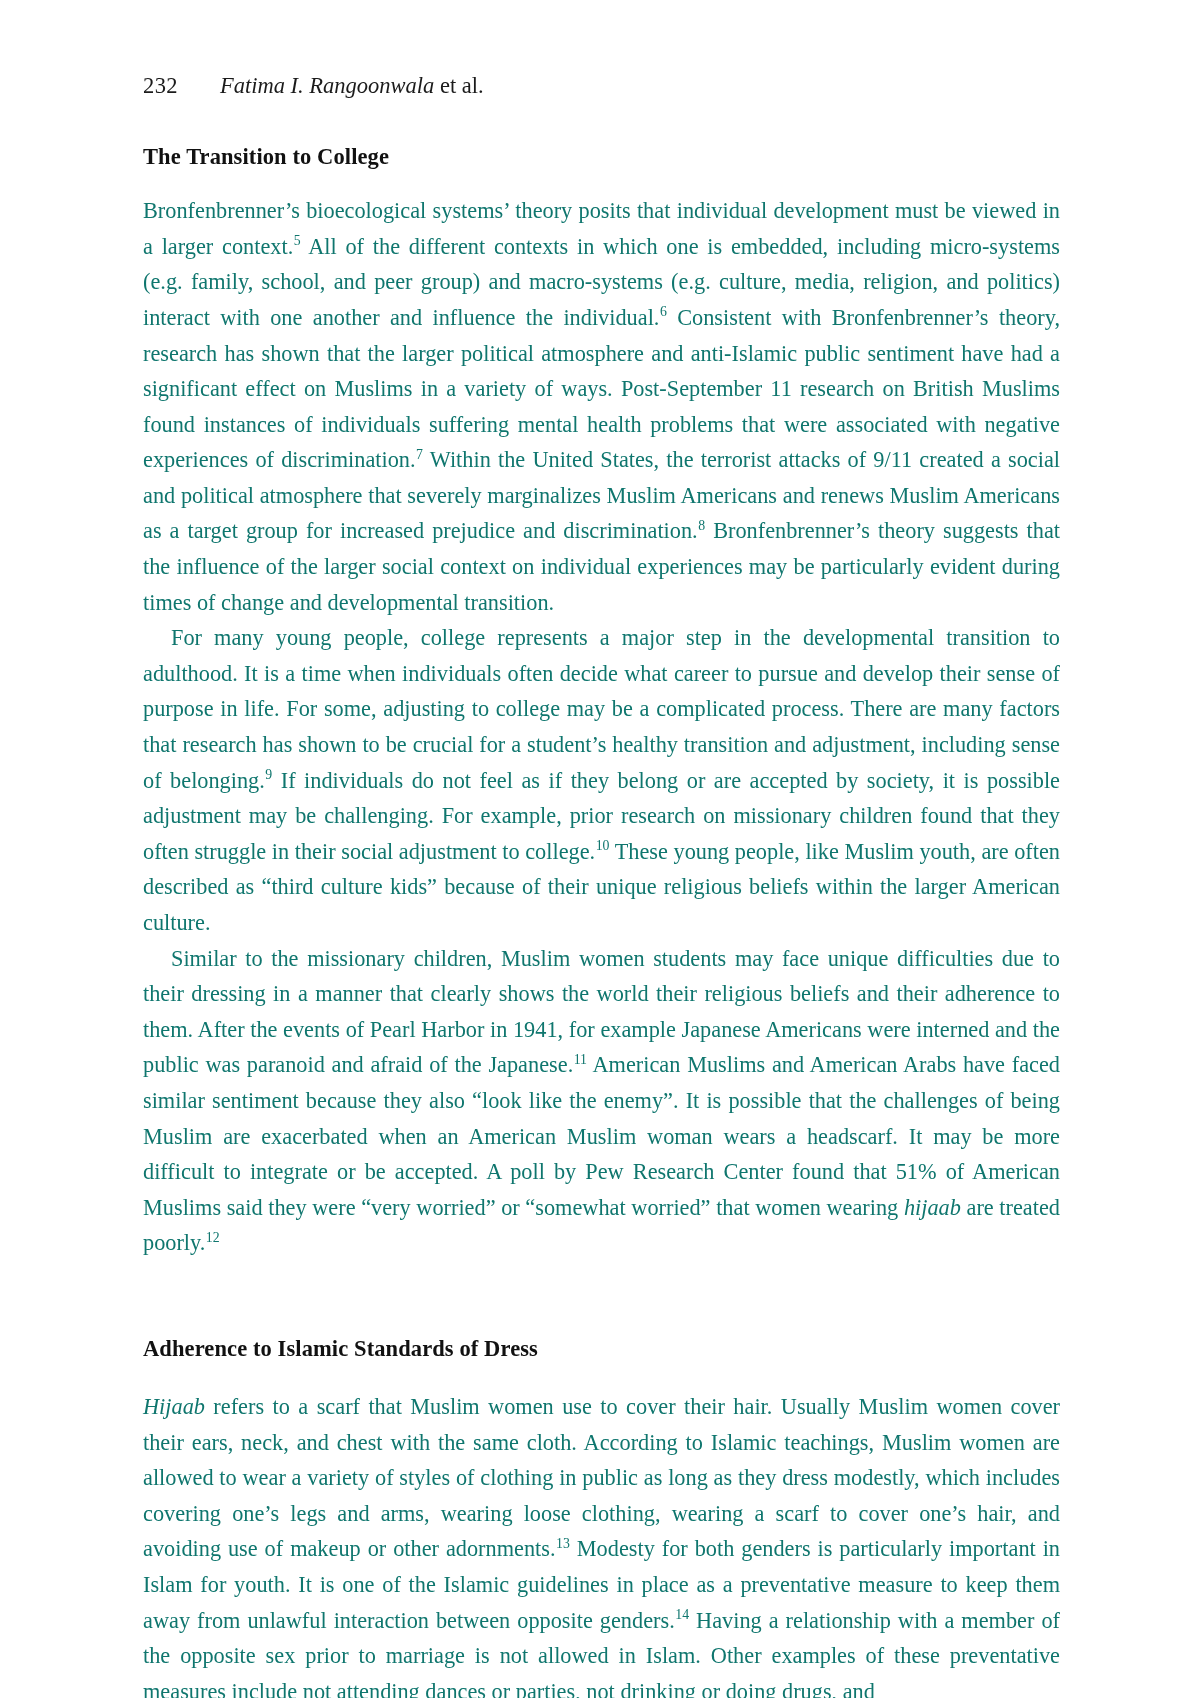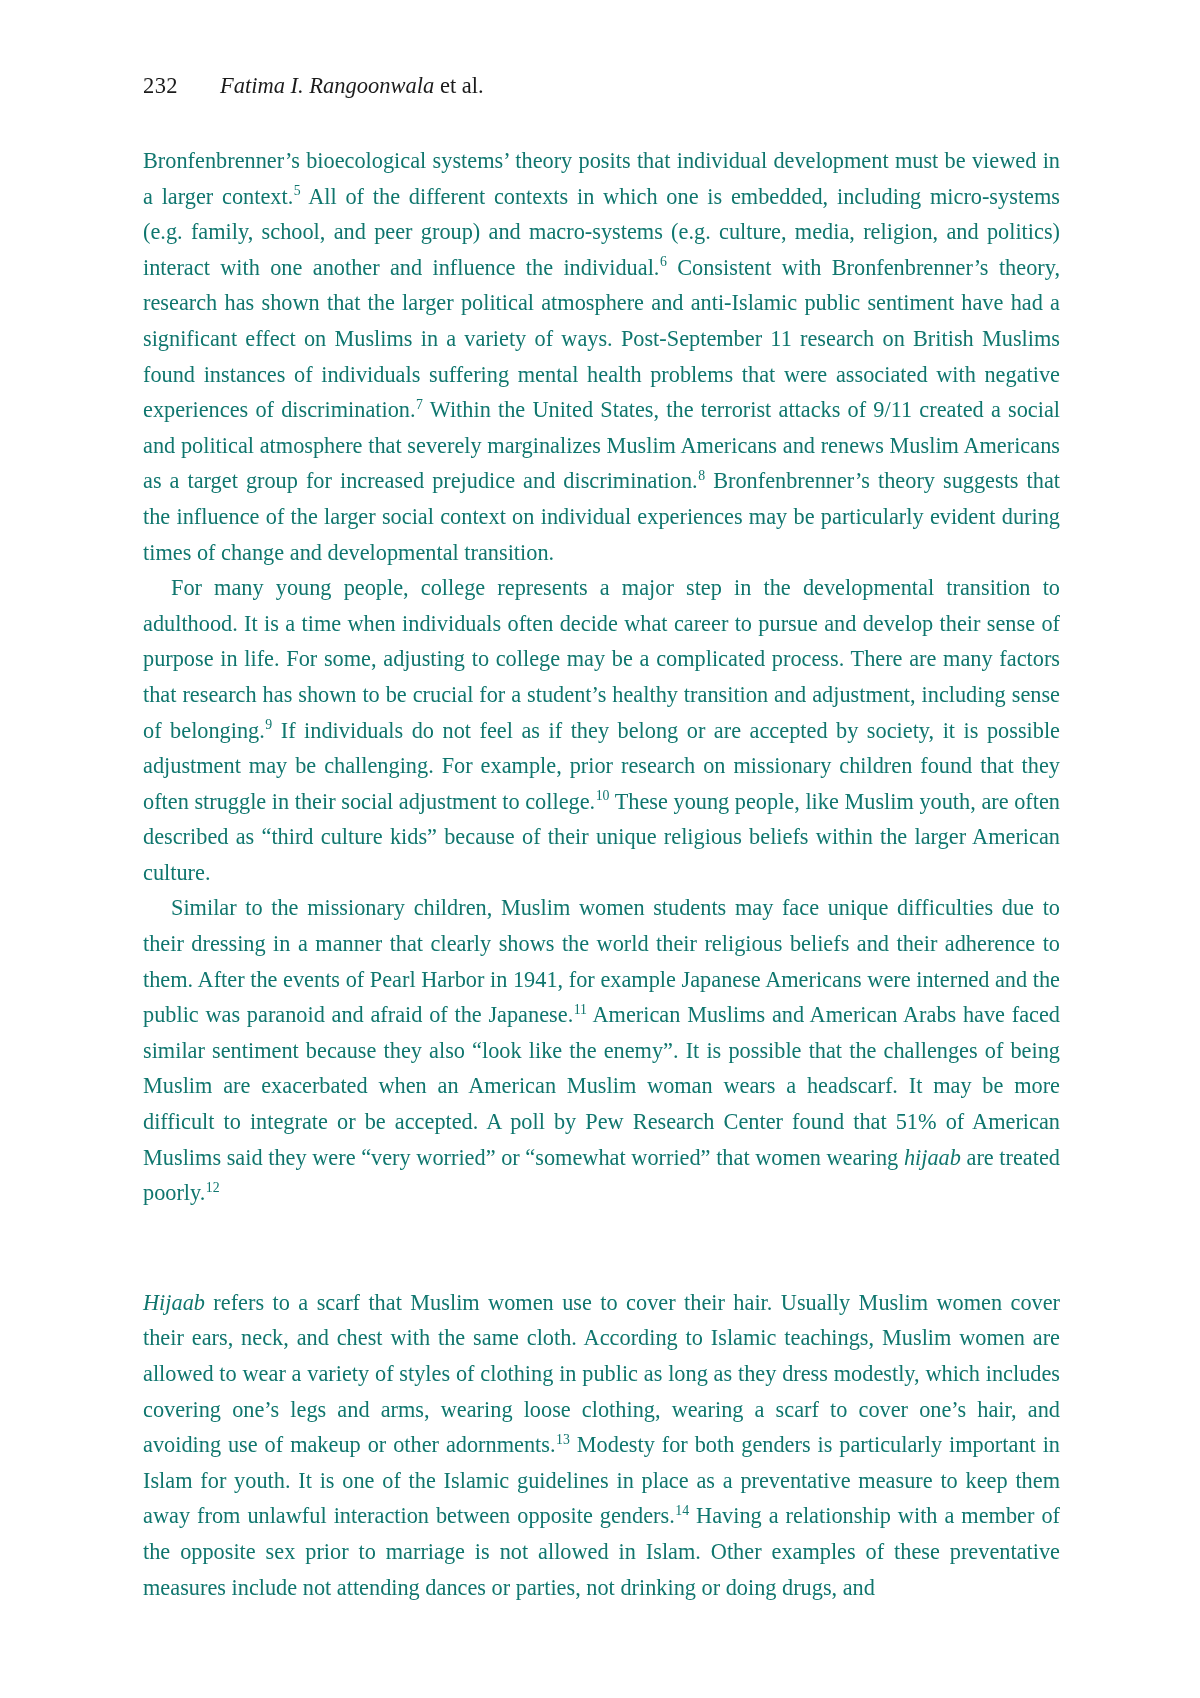--- a/index.html
+++ b/index.html
@@ -93,23 +93,25 @@
 </style>
 </head>
 <body>
 
 <div class="page">
 
   <div class="running-head">
     <span class="folio">232</span><span class="authors">Fatima I. Rangoonwala</span> <span class="etal">et al.</span>
   </div>
 
+  <h2 class="section-heading">The Transition to College</h2>
 
   <p class="body">Bronfenbrenner’s bioecological systems’ theory posits that individual development must be viewed in a larger context.<sup>5</sup> All of the different contexts in which one is embedded, including micro-systems (e.g. family, school, and peer group) and macro-systems (e.g. culture, media, religion, and politics) interact with one another and influence the individual.<sup>6</sup> Consistent with Bronfenbrenner’s theory, research has shown that the larger political atmosphere and anti-Islamic public sentiment have had a significant effect on Muslims in a variety of ways. Post-September 11 research on British Muslims found instances of individuals suffering mental health problems that were associated with negative experiences of discrimination.<sup>7</sup> Within the United States, the terrorist attacks of 9/11 created a social and political atmosphere that severely marginalizes Muslim Americans and renews Muslim Americans as a target group for increased prejudice and discrimination.<sup>8</sup> Bronfenbrenner’s theory suggests that the influence of the larger social context on individual experiences may be particularly evident during times of change and developmental transition.</p>
   <p class="body indent">For many young people, college represents a major step in the developmental transition to adulthood. It is a time when individuals often decide what career to pursue and develop their sense of purpose in life. For some, adjusting to college may be a complicated process. There are many factors that research has shown to be crucial for a student’s healthy transition and adjustment, including sense of belonging.<sup>9</sup> If individuals do not feel as if they belong or are accepted by society, it is possible adjustment may be challenging. For example, prior research on missionary children found that they often struggle in their social adjustment to college.<sup>10</sup> These young people, like Muslim youth, are often described as “third culture kids” because of their unique religious beliefs within the larger American culture.</p>
   <p class="body indent">Similar to the missionary children, Muslim women students may face unique difficulties due to their dressing in a manner that clearly shows the world their religious beliefs and their adherence to them. After the events of Pearl Harbor in 1941, for example Japanese Americans were interned and the public was paranoid and afraid of the Japanese.<sup>11</sup> American Muslims and American Arabs have faced similar sentiment because they also “look like the enemy”. It is possible that the challenges of being Muslim are exacerbated when an American Muslim woman wears a headscarf. It may be more difficult to integrate or be accepted. A poll by Pew Research Center found that 51% of American Muslims said they were “very worried” or “somewhat worried” that women wearing <span class="ital">hijaab</span> are treated poorly.<sup>12</sup></p>
 
   <div class="block-gap"></div>
 
+  <h2 class="section-heading second">Adherence to Islamic Standards of Dress</h2>
 
   <p class="body"><span class="ital">Hijaab</span> refers to a scarf that Muslim women use to cover their hair. Usually Muslim women cover their ears, neck, and chest with the same cloth. According to Islamic teachings, Muslim women are allowed to wear a variety of styles of clothing in public as long as they dress modestly, which includes covering one’s legs and arms, wearing loose clothing, wearing a scarf to cover one’s hair, and avoiding use of makeup or other adornments.<sup>13</sup> Modesty for both genders is particularly important in Islam for youth. It is one of the Islamic guidelines in place as a preventative measure to keep them away from unlawful interaction between opposite genders.<sup>14</sup> Having a relationship with a member of the opposite sex prior to marriage is not allowed in Islam. Other examples of these preventative measures include not attending dances or parties, not drinking or doing drugs, and</p>
 
 </div>
 
 </body></html>

